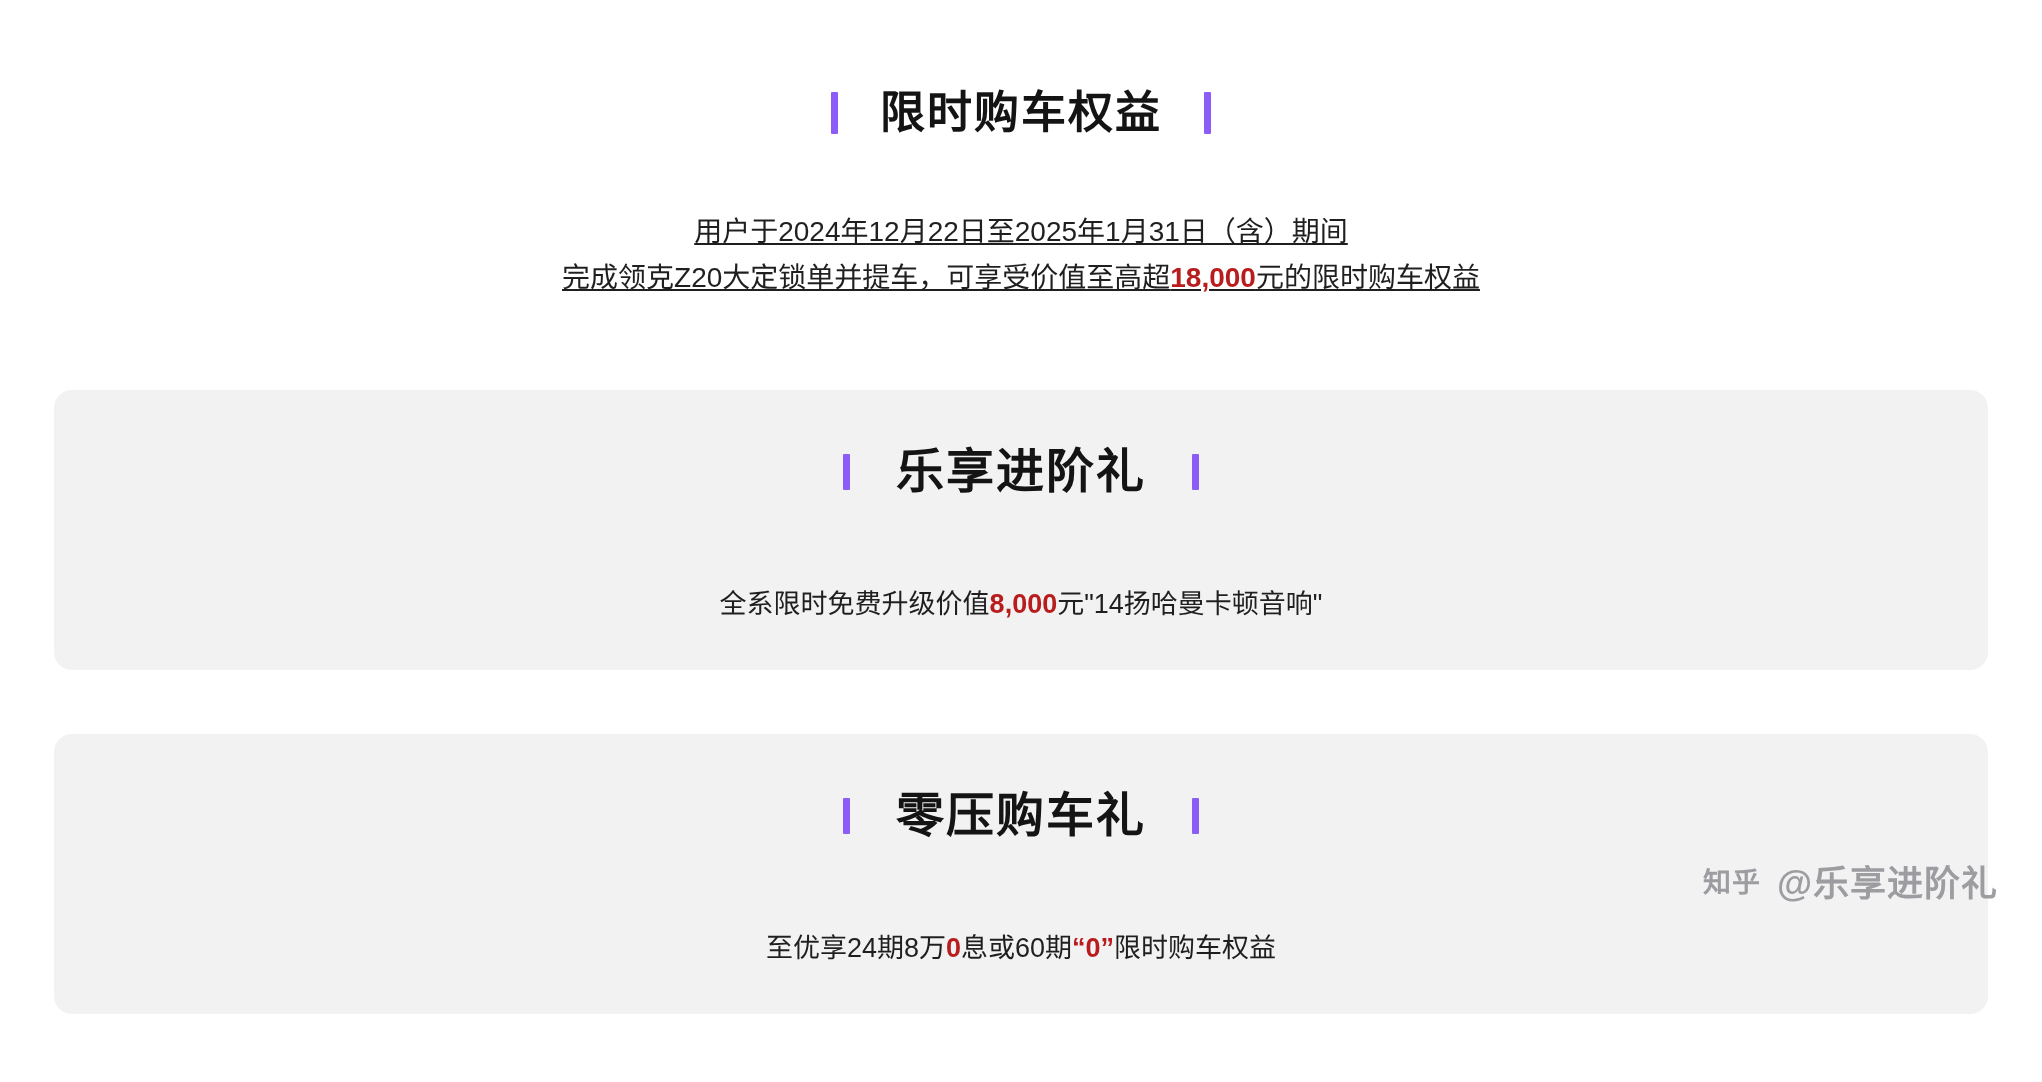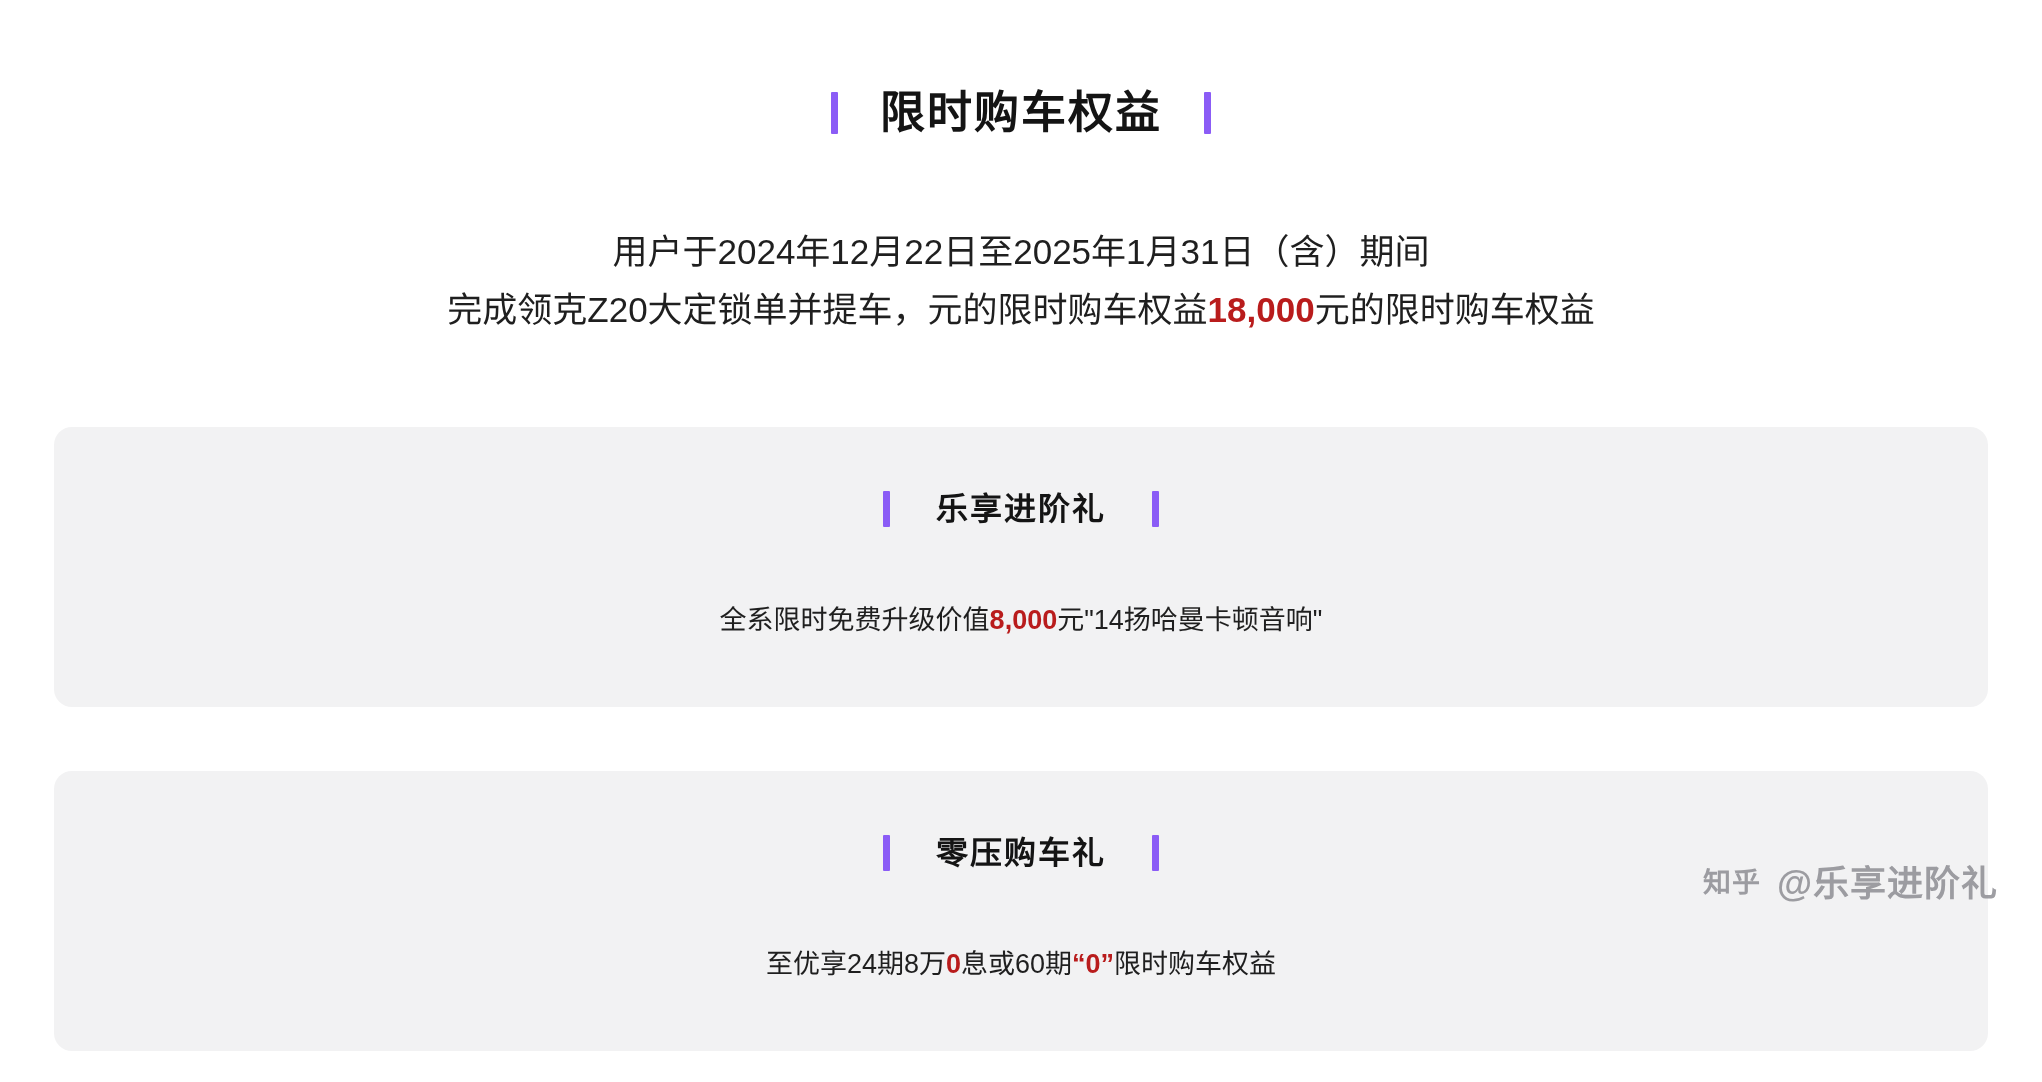--- a/index.html
+++ b/index.html
@@ -52,25 +52,26 @@
   .hero-title {
     font-size: 45px;
     font-weight: 700;
     letter-spacing: 2px;
     color: #141414;
     line-height: 1;
     white-space: nowrap;
   }
 
   .hero-sub {
-    margin-top: 58px;
-    font-size: 35px;
+    margin-top: 44px;
+    font-size: 28px;
     line-height: 1.65;
     color: #1f1f1f;
     font-weight: 400;
+    text-decoration: underline;
   }
   .hero-sub .line {
     display: block;
   }
   .accent {
     color: #b91c1c;
     font-weight: 700;
     text-align: center;
   }
 
@@ -95,21 +96,21 @@
   }
 
   .card-title-row {
     display: flex;
     align-items: center;
     justify-content: center;
     gap: 46px;
   }
 
   .card-title {
-    font-size: 32px;
+    font-size: 48px;
     font-weight: 700;
     letter-spacing: 2px;
     color: #141414;
     line-height: 1;
     white-space: nowrap;
     font-family: Liberation Serif, serif;
   }
 
   .card-desc {
     margin-top: 50px;
@@ -146,21 +147,21 @@
 
   <section class="hero">
     <div class="title-row">
       <span class="tick"></span>
       <h1 class="hero-title">限时购车权益</h1>
       <span class="tick"></span>
     </div>
 
     <div class="hero-sub">
       <span class="line">用户于2024年12月22日至2025年1月31日（含）期间</span>
-      <span class="line"><span>完成领克Z20大定锁单并提车，元的限时购车权益</span><span class="accent">18,000</span><span>元的限时购车权益</span></span>
+      <span class="line"><span>完成领克Z20大定锁单并提车，可享受价值至高超</span><span class="accent">18,000</span><span>元的限时购车权益</span></span>
     </div>
   </section>
 
   <section class="cards">
 
     <div class="card">
       <div class="card-title-row">
         <span class="tick small"></span>
         <h2 class="card-title">乐享进阶礼</h2>
         <span class="tick small"></span>

